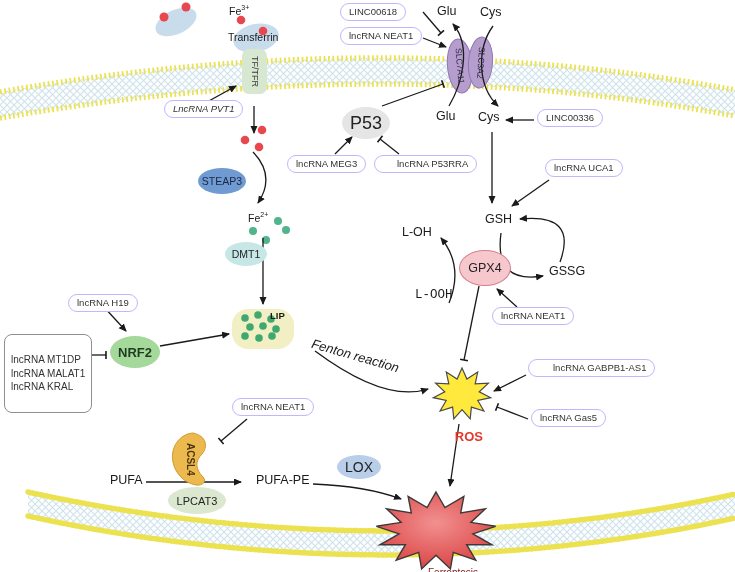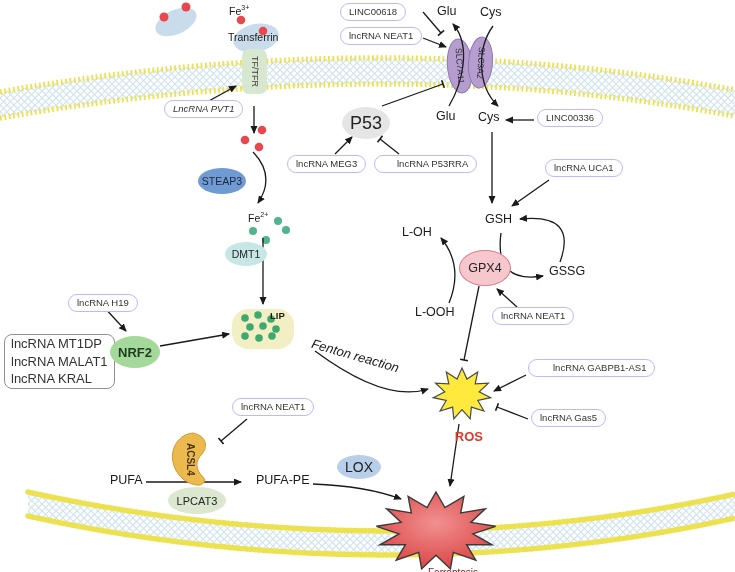--- a/index.html
+++ b/index.html
@@ -2,21 +2,21 @@
 <html><head>
 <meta charset="utf-8">
 <style>
   html,body{margin:0;padding:0;background:#fff;}
   #canvas{position:relative;width:735px;height:572px;background:#fff;overflow:hidden;
           font-family:"Liberation Sans", sans-serif;}
   #canvas svg{position:absolute;left:0;top:0;}
   .pill{position:absolute;background:#fff;border:1px solid #c4b5fd;border-radius:10px;
         padding:2px 8px;font-size:9.5px;color:#333;white-space:nowrap;line-height:1.25;z-index:3;}
   .lncbox{position:absolute;background:#fff;border:1px solid #8f8f8f;border-radius:8px;
-        padding:0 6px;font-size:13px;color:#333;white-space:nowrap;line-height:1.35;z-index:3;}
+        padding:18px 6px;font-size:10px;color:#333;white-space:nowrap;line-height:1.35;z-index:3;}
   .oval{position:absolute;border-radius:50%;display:flex;align-items:center;justify-content:center;
         color:#232323;z-index:3;}
   .lbl{position:absolute;font-size:12.5px;color:#1a1a1a;white-space:nowrap;z-index:3;}
   .small{font-size:10.5px;}
   .vtext{position:absolute;writing-mode:vertical-rl;text-orientation:mixed;z-index:4;
          display:flex;align-items:center;justify-content:center;white-space:nowrap;}
   sup{font-size:7px;}
   .fenton{position:absolute;font-size:13px;font-style:italic;color:#1a1a1a;
           transform:rotate(16deg);transform-origin:left top;z-index:3;white-space:nowrap;}
   .burst-text{position:absolute;text-align:right;z-index:4;font-weight:bold;margin-top:43px;}
@@ -164,21 +164,21 @@
 <div class="lbl small" style="left:229px;top:4px;"><span>Fe</span><sup>3+</sup></div>
 <div class="lbl small" style="left:228px;top:31px;">Transferrin</div>
 <div class="lbl" style="left:437px;top:4px;">Glu</div>
 <div class="lbl" style="left:480px;top:5px;">Cys</div>
 <div class="lbl" style="left:436px;top:109px;">Glu</div>
 <div class="lbl" style="left:478px;top:110px;">Cys</div>
 <div class="lbl small" style="left:248px;top:211px;"><span>Fe</span><sup>2+</sup></div>
 <div class="lbl" style="left:485px;top:212px;">GSH</div>
 <div class="lbl" style="left:549px;top:264px;">GSSG</div>
 <div class="lbl" style="left:402px;top:225px;">L-OH</div>
-<div class="lbl" style="left:415px;top:305px;">L-OOH</div>
+<div class="lbl" style="left:415px;top:288px;font-family:Liberation Mono, monospace;">L-OOH</div>
 <div class="lbl" style="left:110px;top:473px;">PUFA</div>
 <div class="lbl" style="left:256px;top:473px;">PUFA-PE</div>
 <div class="lbl" style="left:270px;top:310px;font-size:9.5px;font-weight:bold;">LIP</div>
 <div class="fenton" style="left:314px;top:336px;">Fenton reaction</div>
 <div class="burst-text" style="left:441px;top:386px;width:42px;font-size:13px;color:#e5372b;">ROS</div>
 <div class="burst-text" style="left:394px;top:524px;width:84px;font-size:10px;font-weight:normal;color:#7f1d1d;">Ferroptosis</div>
 
 </div>
 
 </body></html>

